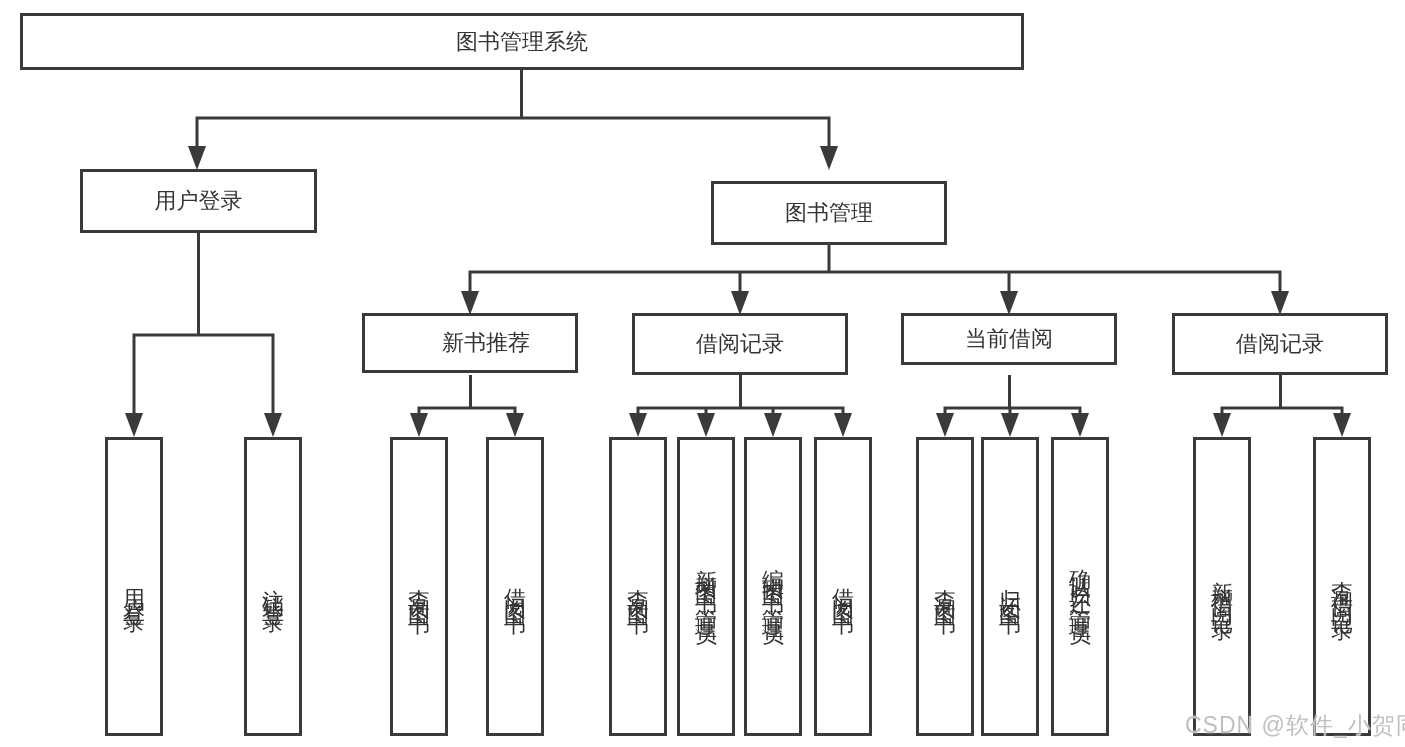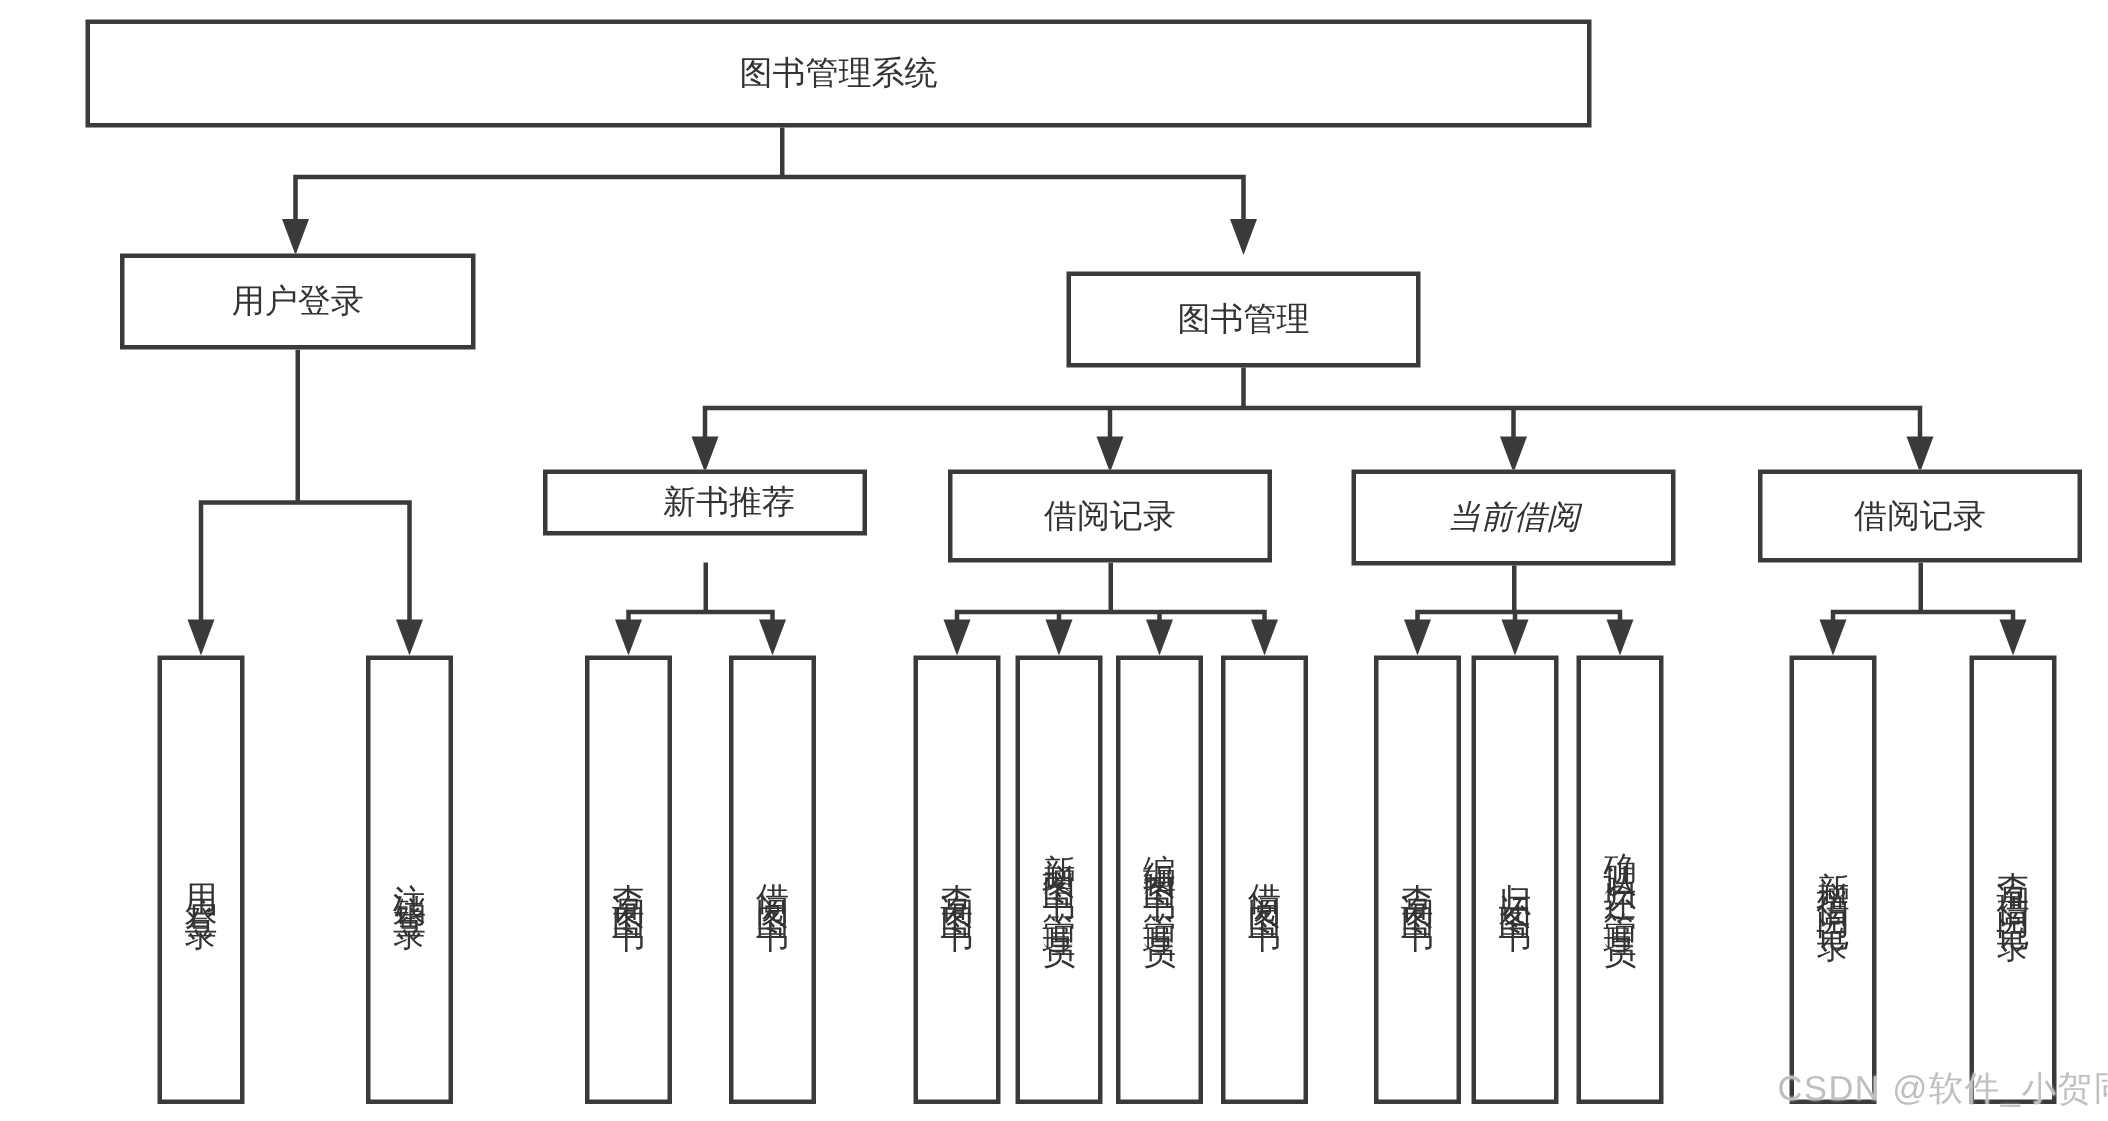--- a/index.html
+++ b/index.html
@@ -106,38 +106,38 @@
       <path d="M-9,-24 L9,-24 L0,0 Z" transform="translate(773,437)"></path>
       <path d="M-9,-24 L9,-24 L0,0 Z" transform="translate(843,437)"></path>
       <path d="M-9,-24 L9,-24 L0,0 Z" transform="translate(945,437)"></path>
       <path d="M-9,-24 L9,-24 L0,0 Z" transform="translate(1010,437)"></path>
       <path d="M-9,-24 L9,-24 L0,0 Z" transform="translate(1080,437)"></path>
       <path d="M-9,-24 L9,-24 L0,0 Z" transform="translate(1222,437)"></path>
       <path d="M-9,-24 L9,-24 L0,0 Z" transform="translate(1342,437)"></path>
     </g>
   </svg>
 
-  <div class="node" style="left:20px;top:13px;width:1004px;height:72px;margin-left:37px;">
+  <div class="node" style="left:20px;top:13px;width:1004px;height:57px;">
     <span>图书管理系统</span>
   </div>
 
   <div class="node" style="left:80px;top:169px;width:237px;height:64px;">
     <span>用户登录</span>
   </div>
   <div class="node" style="left:711px;top:181px;width:236px;height:64px;">
     <span>图书管理</span>
   </div>
 
-  <div class="node" style="left:362px;top:313px;width:216px;height:44px;padding-left:32px;">
+  <div class="node" style="left:362px;top:313px;width:216px;height:60px;padding-left:32px;">
     <span>新书推荐</span>
   </div>
   <div class="node" style="left:632px;top:313px;width:216px;height:62px;">
     <span>借阅记录</span>
   </div>
-  <div class="node" style="left:901px;top:313px;width:216px;height:64px;font-style:italic;">
+  <div class="node" style="left:901px;top:313px;width:216px;height:52px;">
     <span>当前借阅</span>
   </div>
   <div class="node" style="left:1172px;top:313px;width:216px;height:62px;">
     <span>借阅记录</span>
   </div>
 
   <div class="node leaf" style="left:105px;">
     <span>用户登录</span>
   </div>
   <div class="node leaf" style="left:244px;">

